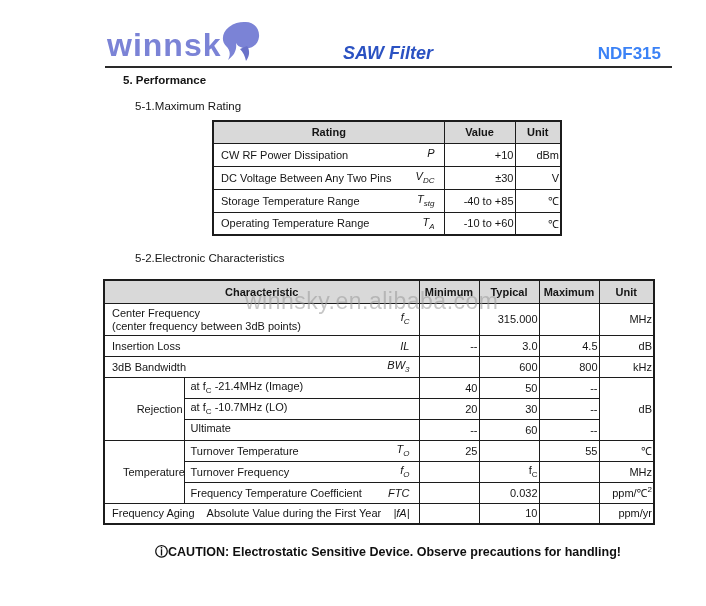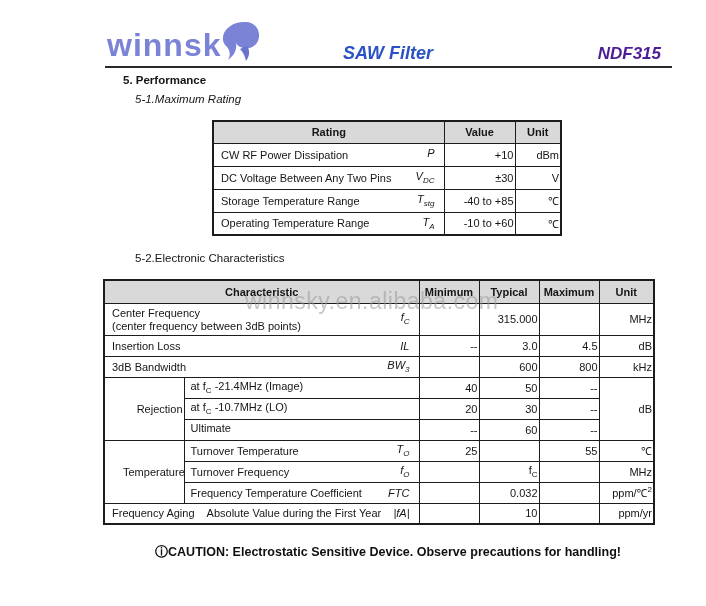--- a/index.html
+++ b/index.html
@@ -7,27 +7,27 @@
         font-family:"Liberation Sans",sans-serif;color:#151515;margin-left:35px;}
 
   
   .logo{position:absolute;left:72px;top:24px;height:42px;display:flex;align-items:center;}
   .logo-text{font-size:32px;font-weight:bold;letter-spacing:1px;color:#7b83d6;
              font-family:"Liberation Sans",sans-serif;text-transform:lowercase;}
   .logo-bird{margin-left:-4px;margin-top:-6px;}
   .doc-title{position:absolute;left:0;right:0;top:43px;text-align:center;
              font-size:18px;font-weight:bold;font-style:italic;color:#2b52c2;}
   .part-no{position:absolute;right:80px;top:44px;font-size:17px;font-weight:bold;
-           font-style:italic;color:#4c1d95;}
+           color:#3b82f6;}
   .header-rule{position:absolute;left:70px;top:66px;width:567px;height:0;
                border-top:2px solid #2a2a2a;}
 
   
   .sec-performance{position:absolute;left:88px;top:74px;font-size:11.5px;font-weight:bold;}
-  .sec-maxrating{position:absolute;left:100px;top:93px;font-size:11.5px;font-style:italic;}
+  .sec-maxrating{position:absolute;left:100px;top:100px;font-size:11.5px;}
   .sec-electronic{position:absolute;left:100px;top:252px;font-size:11.5px;}
 
   
   table{border-collapse:collapse;table-layout:fixed;border-radius:14px;}
   td,th{border:1px solid #1c1c1c;font-size:11px;overflow:hidden;white-space:nowrap;}
   th{background:#d9d9d9;font-weight:bold;text-align:center;}
   .c{text-align:right;}
   .cellflex{display:flex;align-items:center;padding:0 8px 0 6px;}
   .sym{margin-left:auto;font-style:italic;}
   .sym i{font-style:italic;}

